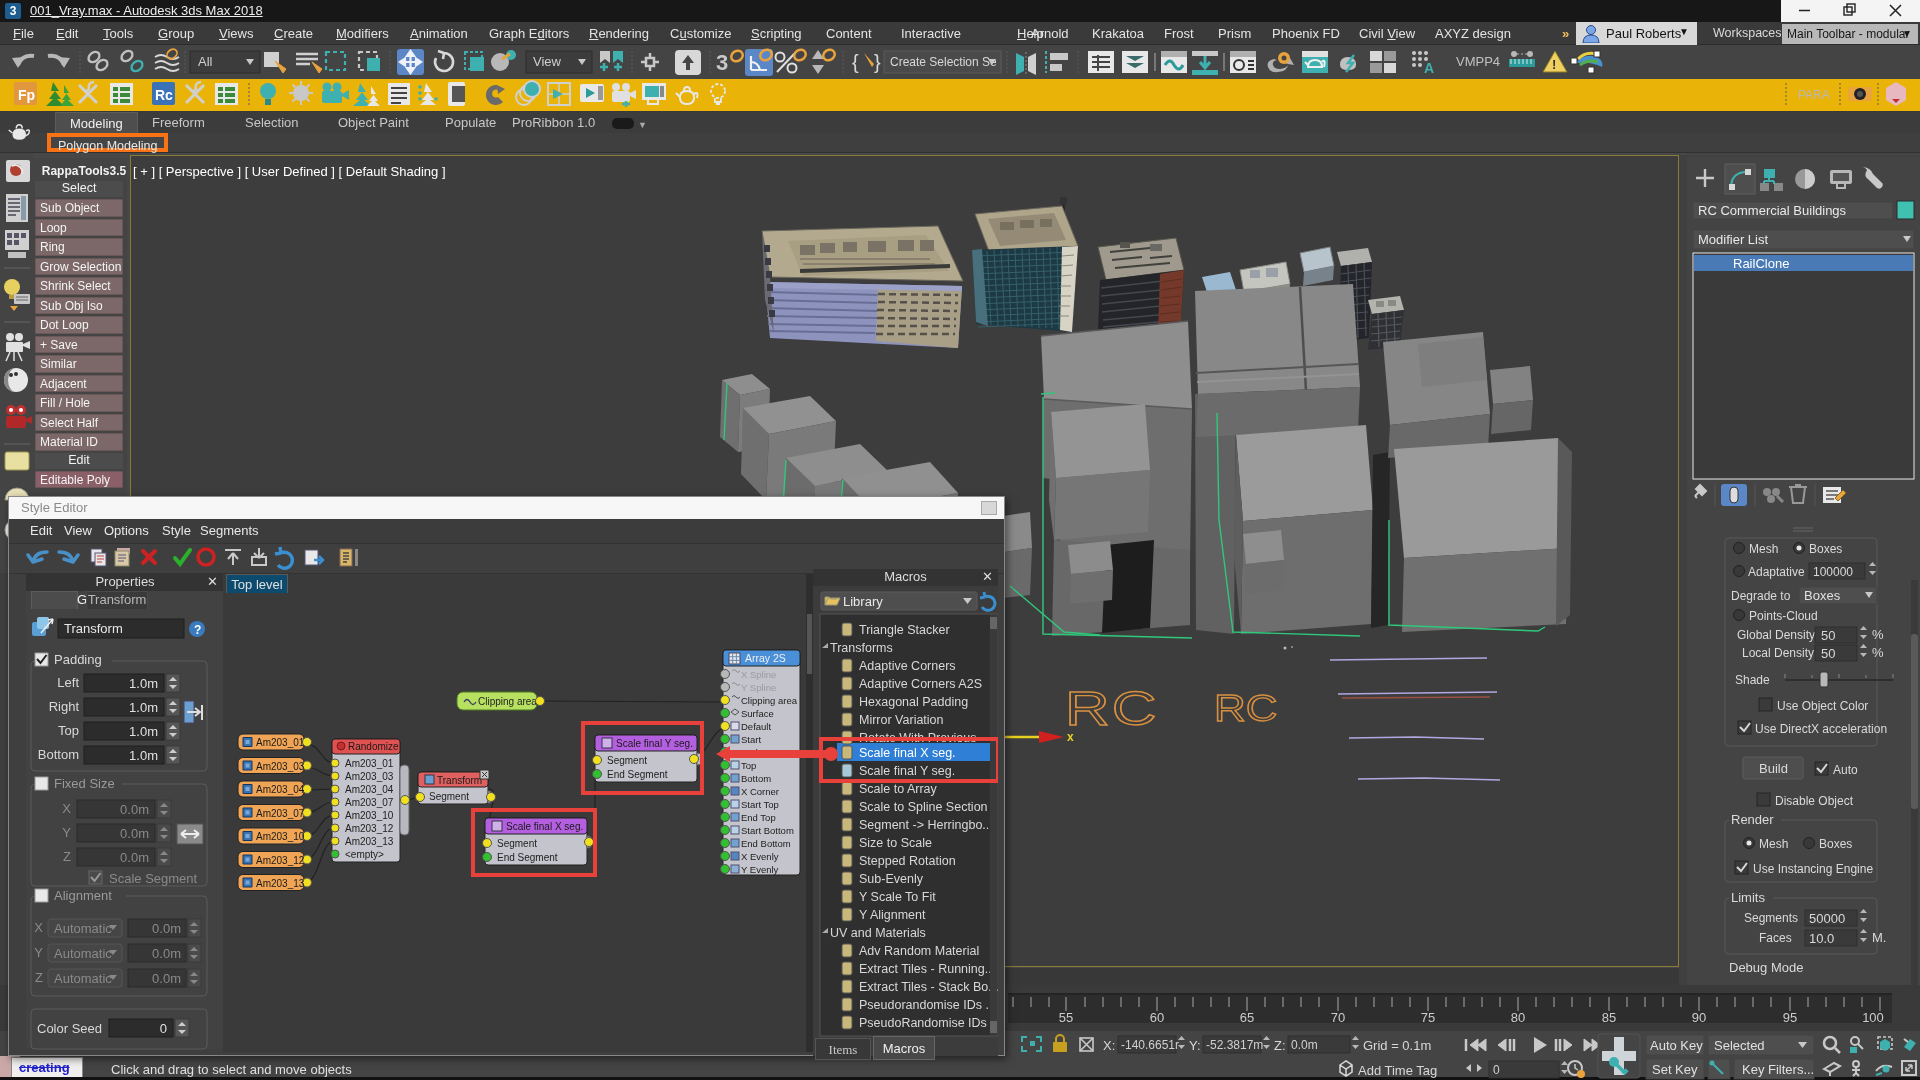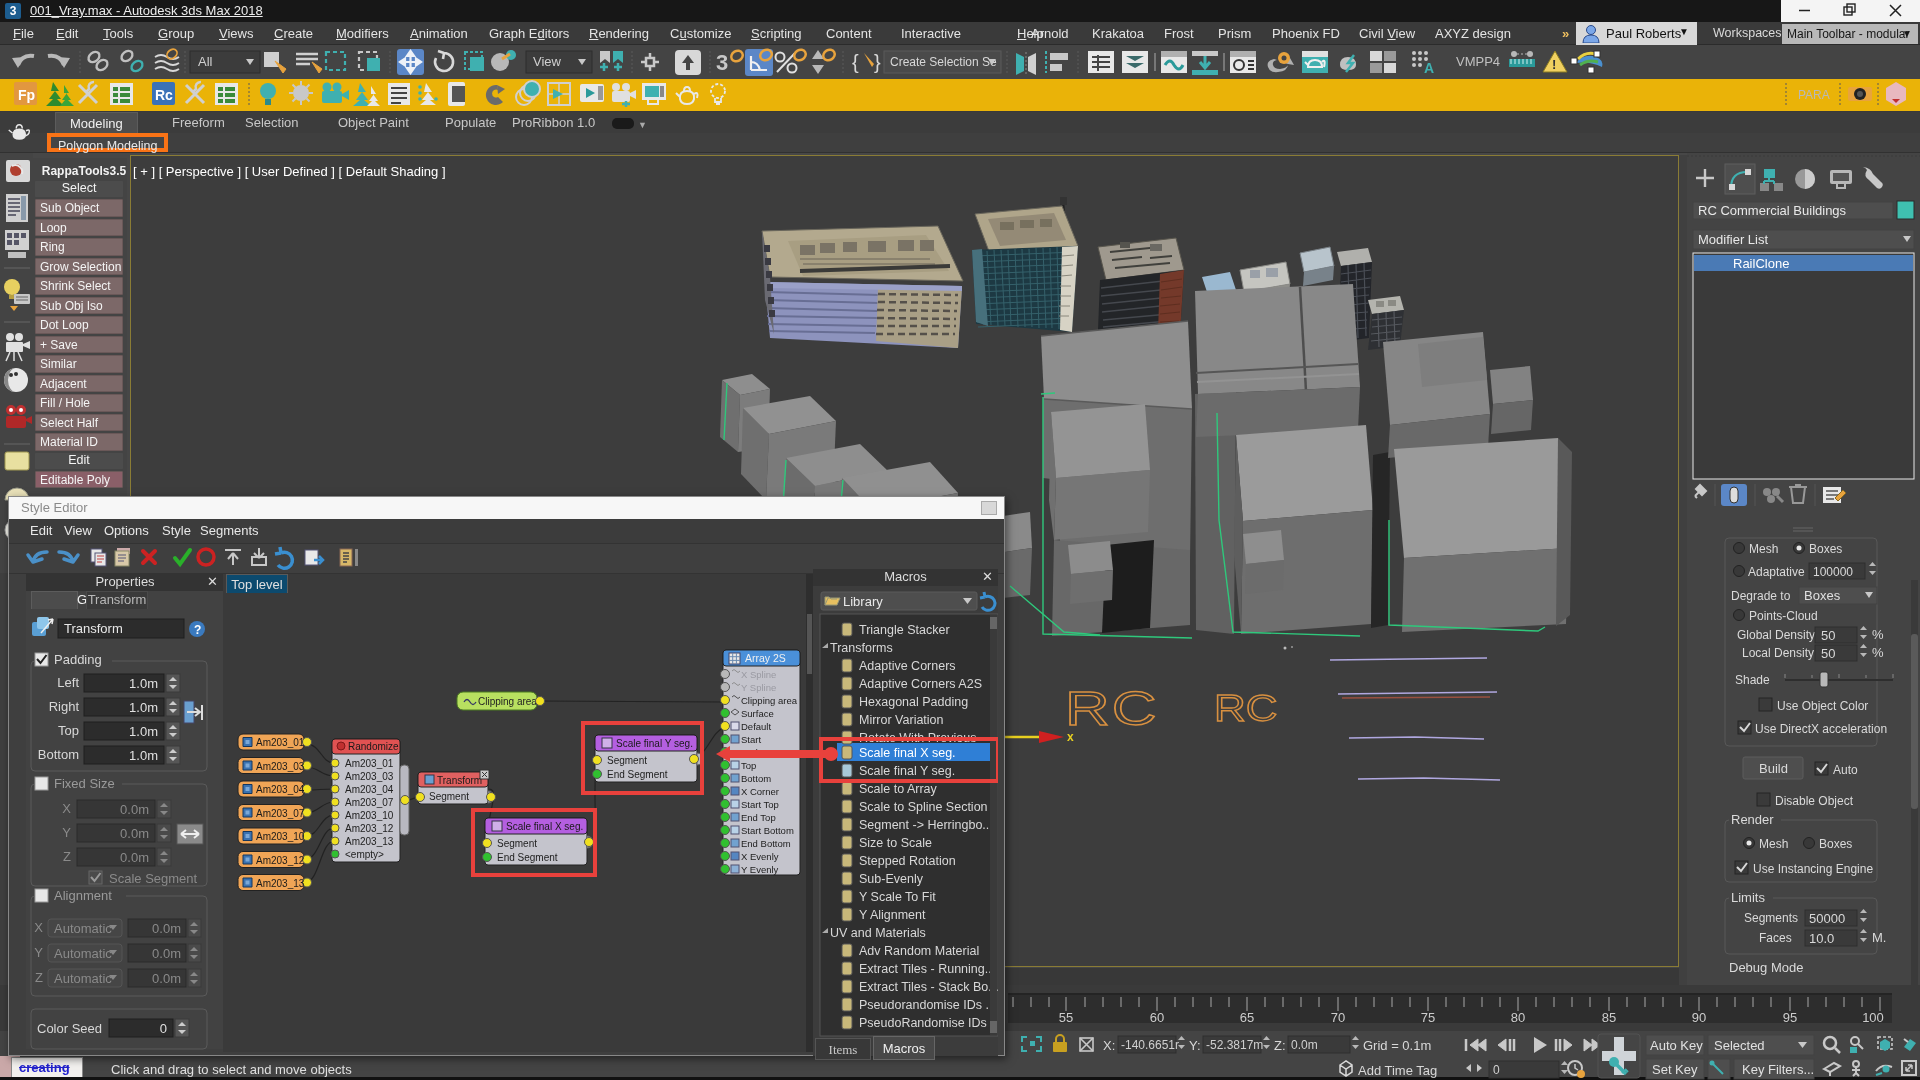--- a/index.html
+++ b/index.html
@@ -435,21 +435,21 @@
         </g>
       <g>
           <path d="M1896 3 l10 6 v12 l-10 6 l-10 -6 v-12 z" fill="#e8b8c0"></path>
           <path d="M1892 20 l4 4 l4 -4 z" fill="#c03030"></path>
         </g>
     </svg>
   </div>
 
   <div class="ribtabs">
     <div class="rtab active" style="left:55px;">Modeling</div>
-    <div class="rtab" style="left:138px;margin-left:20px;">Freeform</div>
+    <div class="rtab" style="left:138px;">Freeform</div>
     <div class="rtab" style="left:231px;">Selection</div>
     <div class="rtab" style="left:324px;">Object Paint</div>
     <div class="rtab" style="left:431px;">Populate</div>
     <div class="rtab" style="left:498px;">ProRibbon 1.0</div>
     <div style="position:absolute;left:612px;top:6px;width:22px;height:11px;background:#1a1a1a;border-radius:5px;"></div>
     <div style="position:absolute;left:638px;top:8px;color:#aaa;font-size:9px;">▼</div>
     <svg width="30" height="30" viewBox="0 0 40 40" style="position:absolute;left:5px;top:6px;z-index:3;">
         <path d="M10 22 q0 -8 9 -8 q9 0 9 8 q0 7 -9 7 q-9 0 -9 -7 z" fill="#e8e8e8"></path>
         <path d="M28 17 q6 -3 4 3 q-1 3 -5 4 M10 20 l-5 -4 M15 14 q0 -5 4 -5 q4 0 4 5" stroke="#e8e8e8" stroke-width="2" fill="none"></path>
       </svg>

